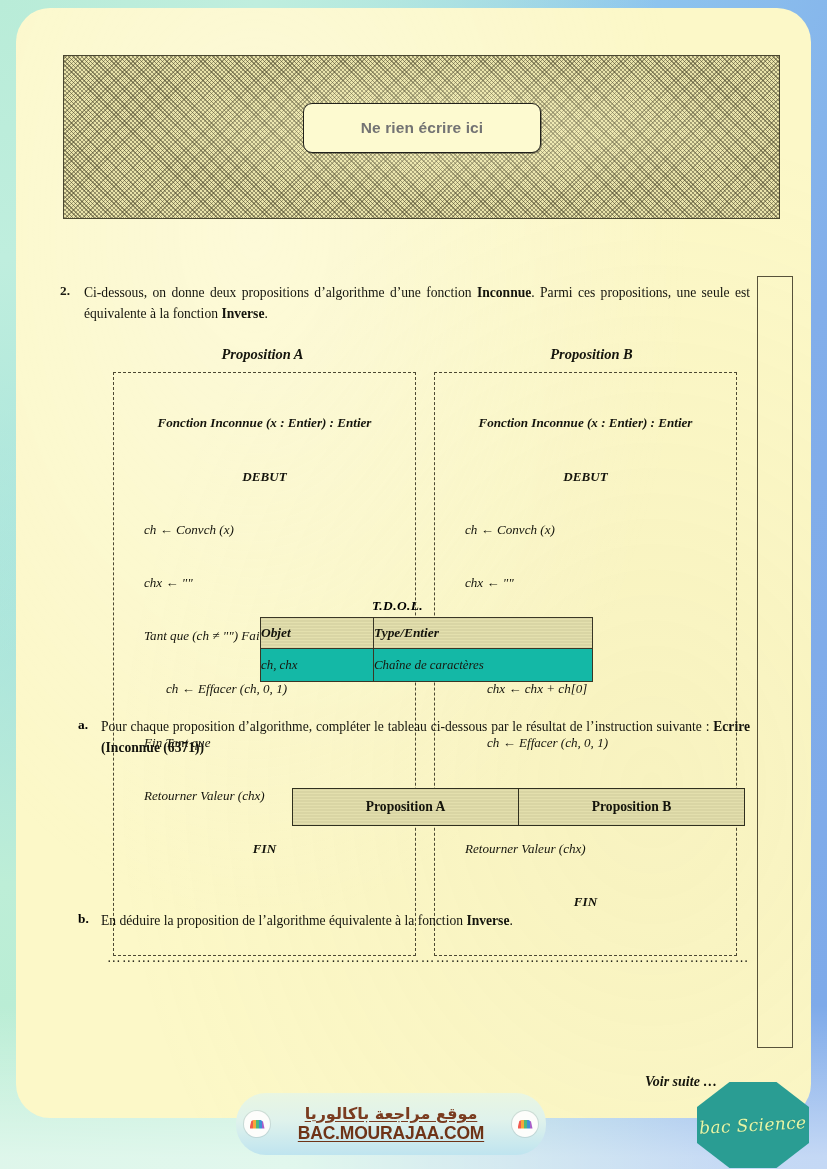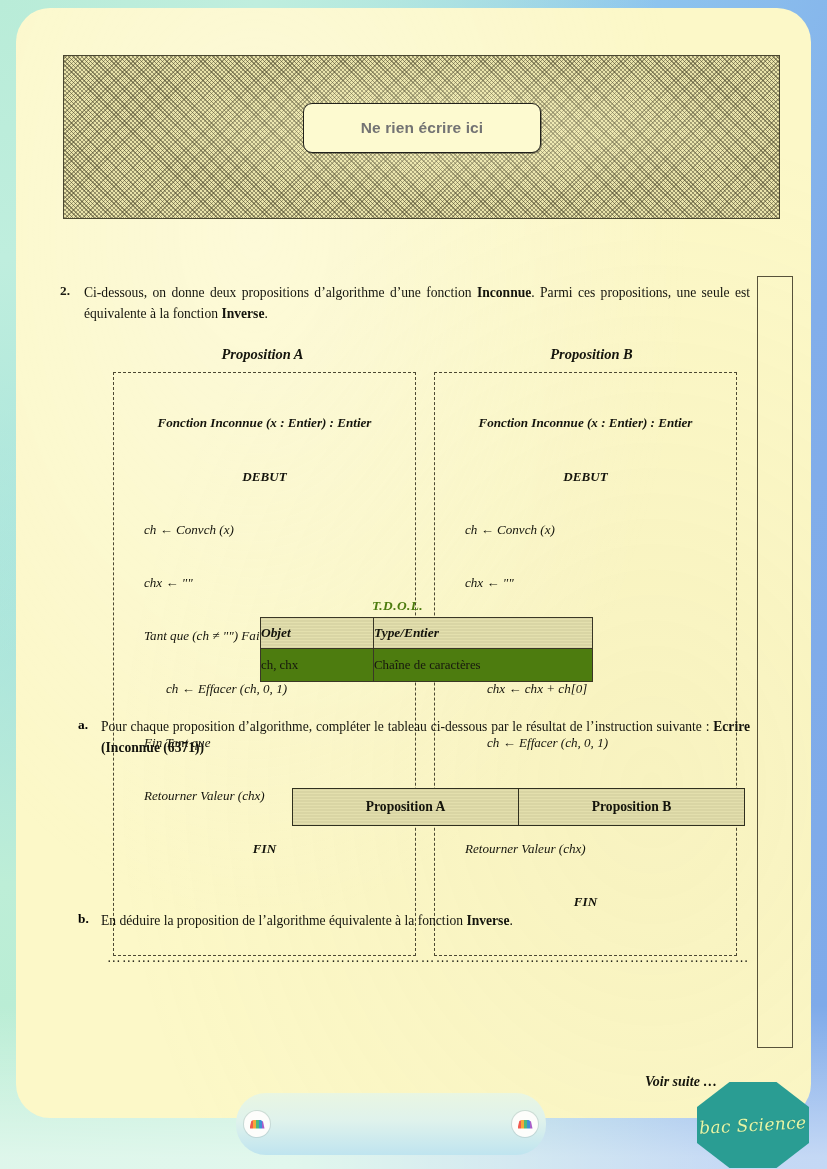--- a/index.html
+++ b/index.html
@@ -163,21 +163,21 @@
 
   
   #tdol-title {
     position: absolute;
     left: 0; top: 598px;
     width: 795px;
     text-align: center;
     font-style: italic;
     font-weight: bold;
     font-size: 13.4px;
-    color: #4d7c0f;
+    color: #000000;
     letter-spacing: .4px;
   }
   #tdol-table {
     position: absolute;
     left: 260px; top: 617px;
     border-collapse: collapse;
     font-size: 12.8px;
   }
   #tdol-table td, #tdol-table th {
     border: 1.4px solid #3a3726;
@@ -190,22 +190,23 @@
     font-style: italic;
     font-weight: bold;
     font-size: 13.4px;
     background-color: #e4e0ae;
     background-image:
       repeating-linear-gradient(0deg, rgba(90,86,55,.16) 0 1px, rgba(255,255,255,0) 1px 3px);
     color: #14140c;
   }
   #tdol-table tbody td {
     height: 32px;
+    font-style: italic;
     font-size: 12.9px;
-    background: #4d7c0f;
+    background: #14b8a6;
     color: #17170e;
     margin-left: 12px;
   }
   .tdol-c1 { width: 112px; }
   .tdol-c2 { width: 218px; }
 
   
   #qa { position: absolute; left: 78px; top: 716px; width: 672px; }
   .sub-row { display: flex; align-items: flex-start; }
   .sub-letter {
@@ -458,16 +459,20 @@
 <div id="voir-suite">Voir suite …</div>
 
 <div id="bac-logo">
   <span id="bac-logo-text">bac Science</span>
 </div>
 
 <div id="banner">
   <div class="banner-logo left">
     <div class="bl-fan"></div>
   </div>
+  <div id="banner-text">
+    <span id="banner-ar">موقع مراجعة  باكالوريا</span>
+    <span id="banner-url">BAC.MOURAJAA.COM</span>
+  </div>
   <div class="banner-logo right">
     <div class="bl-fan"></div>
   </div>
 </div>
 
 </body></html>

